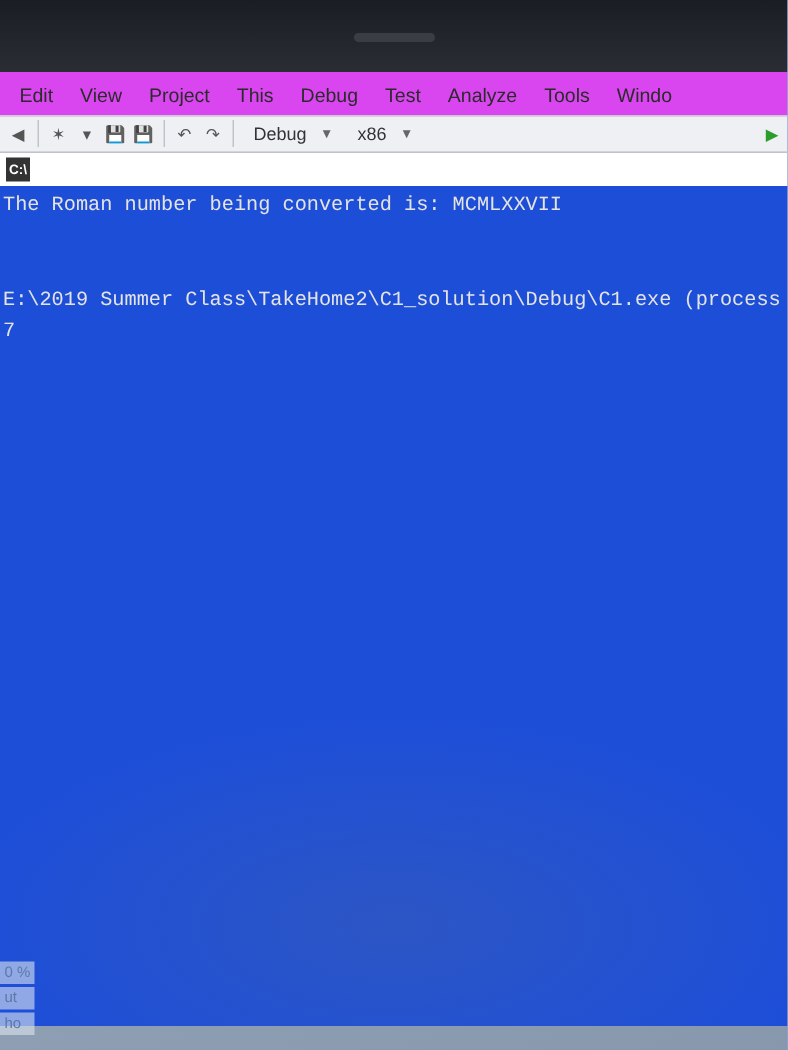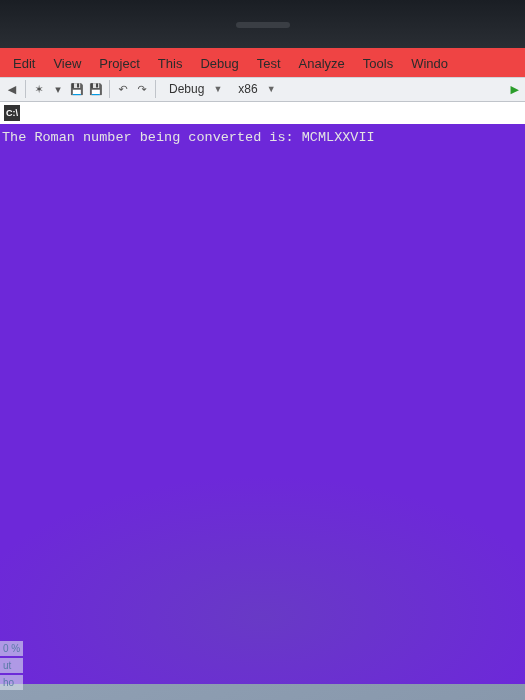--- a/index.html
+++ b/index.html
@@ -18,21 +18,21 @@
     }
     .speaker {
       position: absolute;
       left: 50%; top: 22px;
       transform: translateX(-50%);
       width: 54px; height: 6px;
       background: #3a3e44;
       border-radius: 3px;
     }
     .menu-bar {
-      background: #ef4444;
+      background: #d946ef;
       padding: 6px 4px 4px 4px;
       font-size: 13px;
       color: #2b2b2b;
     }
     .menu-items { display: flex; gap: 0; }
     .menu-item { padding: 2px 9px; cursor: pointer; }
     .toolbar {
       background: #eef0f3;
       border-top: 1px solid #d0d4da;
       padding: 2px 4px 3px 4px;
@@ -70,21 +70,21 @@
     }
     .title-icon {
       width: 16px; height: 16px;
       background: #333;
       color: #fff;
       font-size: 9px;
       display:flex; align-items:center; justify-content:center;
       font-weight:bold;
     }
     .console {
-      background: #6d28d9;
+      background: #1d4ed8;
       color: #e4e4e4;
       font-family: Consolas, "Courier New", monospace;
       font-size: 13.5px;
       line-height: 1.55;
       padding: 4px 2px;
       height: 560px;
       position: relative;
       overflow: hidden;
     }
     .console::after {
@@ -149,19 +149,20 @@
 </div>
 
 <div class="title-bar">
   <div class="title-icon">C:\</div>
 </div>
 
 <div class="console">
   <div>The Roman number being converted is: MCMLXXVII</div>
   <div>&nbsp;</div>
   <div>&nbsp;</div>
+  <div>E:\2019 Summer Class\TakeHome2\C1_solution\Debug\C1.exe (process 7</div>
 </div>
 
 <div class="side-tabs">
   <div class="side-tab">0 %</div>
   <div class="side-tab">ut</div>
   <div class="side-tab">ho</div>
 </div>
 
 </body></html>

